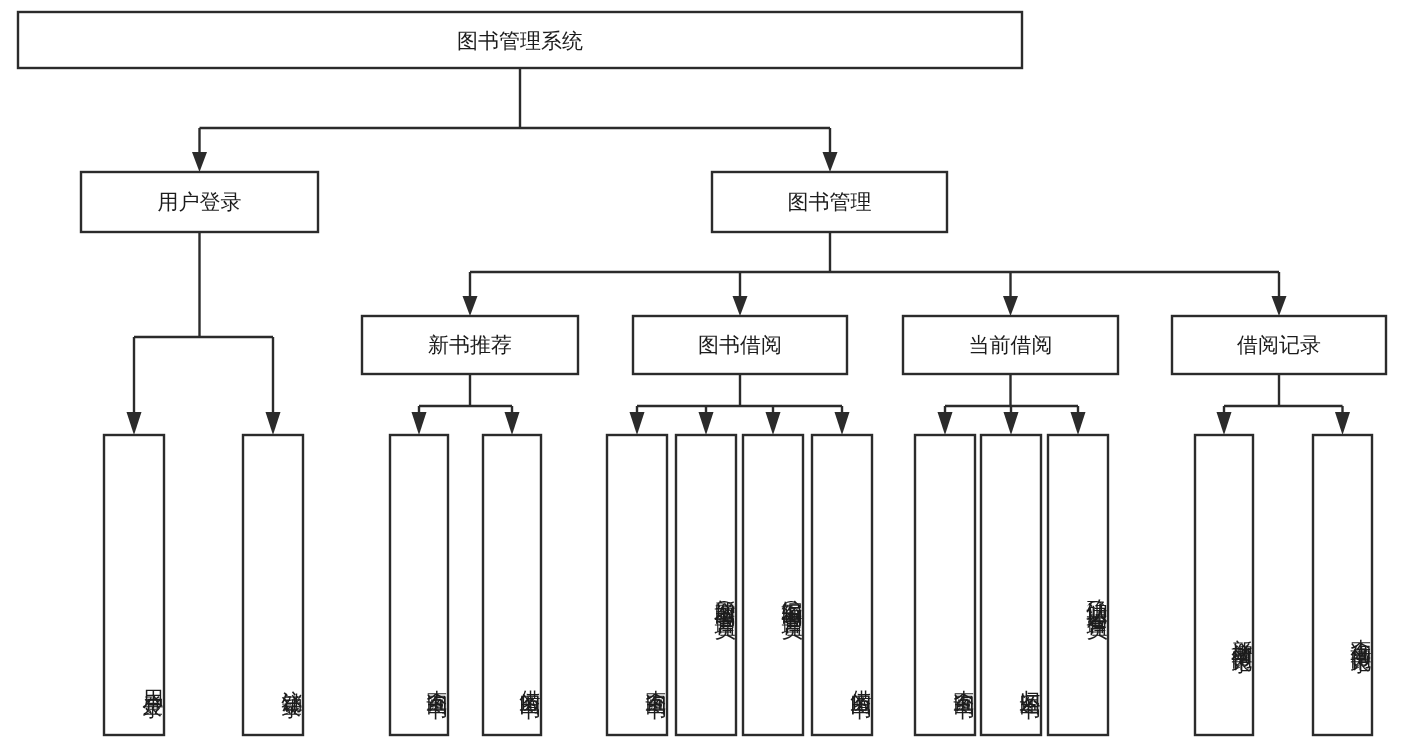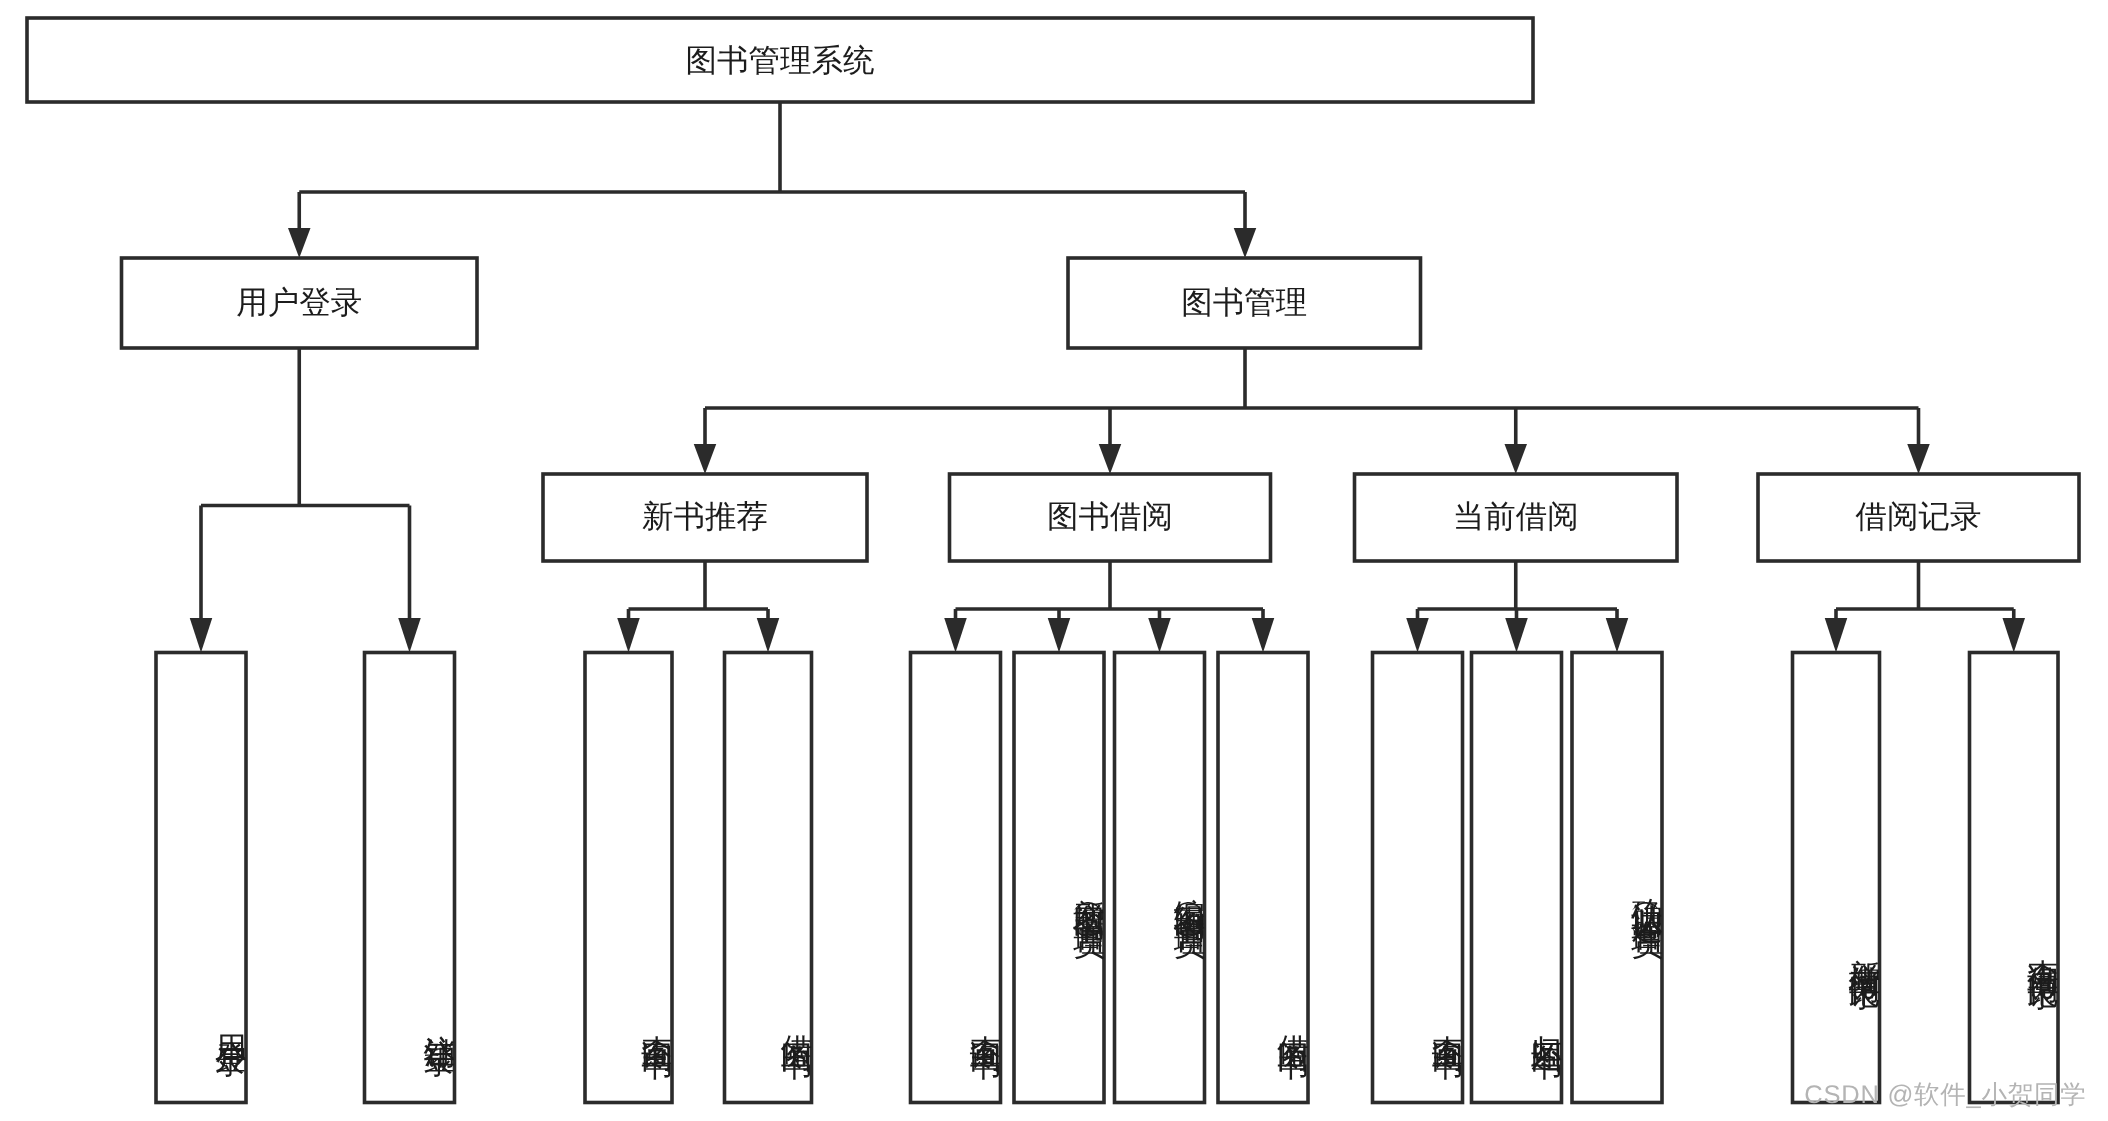--- a/index.html
+++ b/index.html
@@ -220,15 +220,14 @@
   <div class="node-label-v" style="left:915px; top:435px; width:60px; height:300px; padding-top:94px;">查询图书</div>
 
   <div class="node-label-v" style="left:981px; top:435px; width:60px; height:300px; padding-top:94px;">归还图书</div>
 
   <div class="node-label-v" style="left:1048px; top:435px; width:60px; height:300px; padding-top:10px;">确认归还（管理员）</div>
 
   <div class="node-label-v" style="left:1195px; top:435px; width:58px; height:300px; padding-top:46px;">新增借阅记录</div>
 
   <div class="node-label-v" style="left:1313px; top:435px; width:59px; height:300px; padding-top:46px;">查询借阅记录</div>
 
-  <div class="watermark">CSDN @软件_小贺同学</div>
 
 </div>
 
 </body></html>

